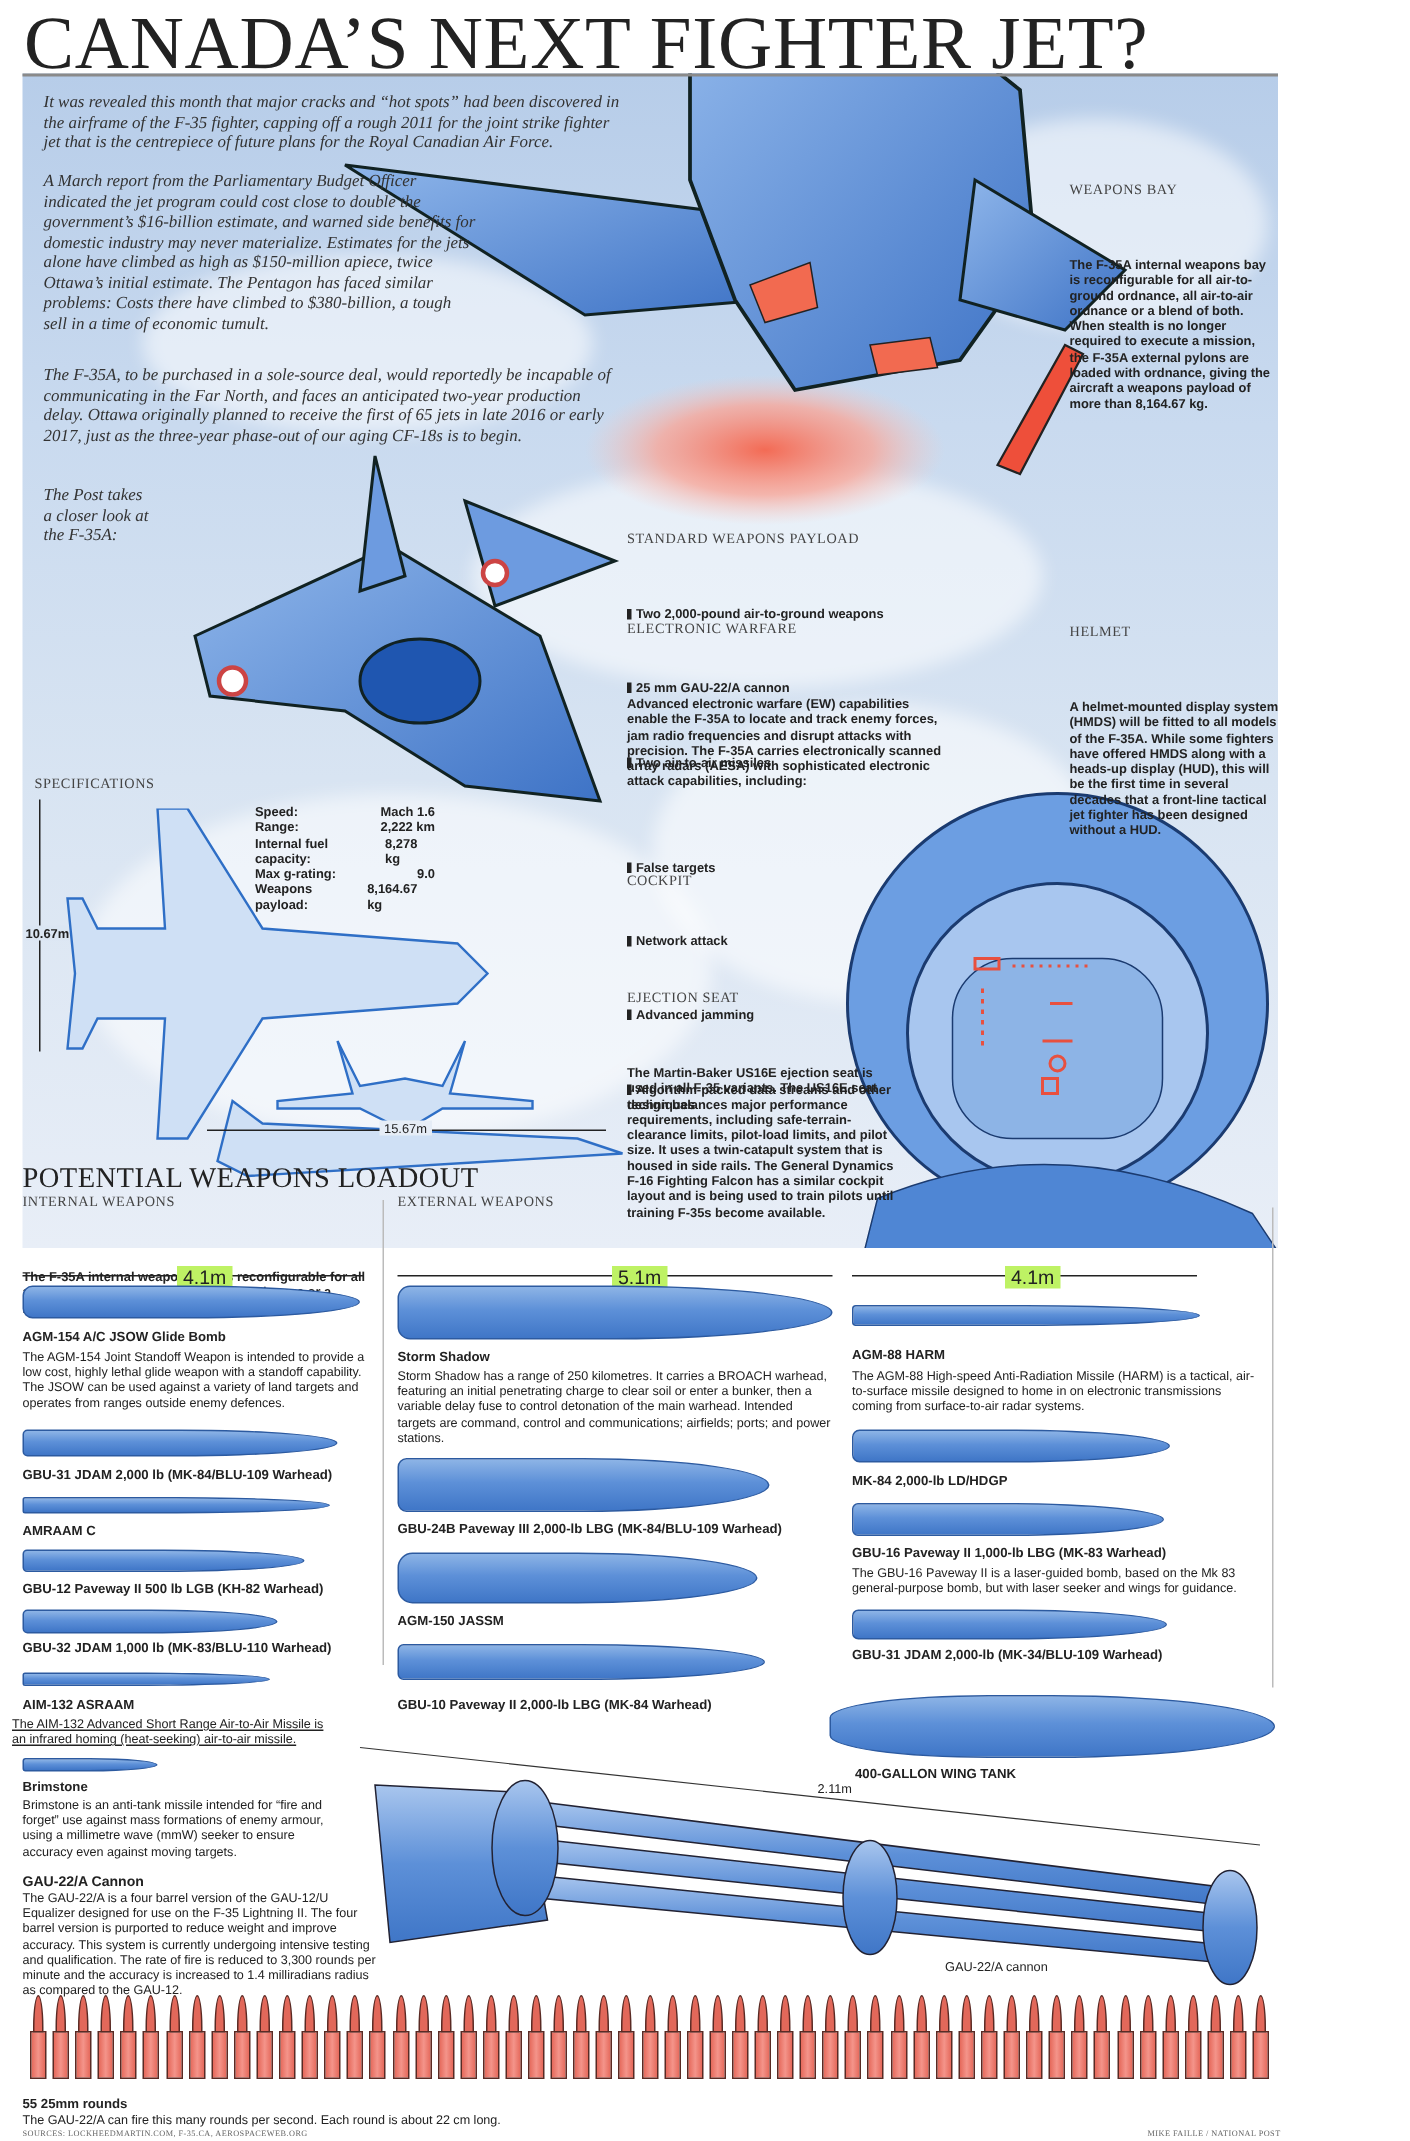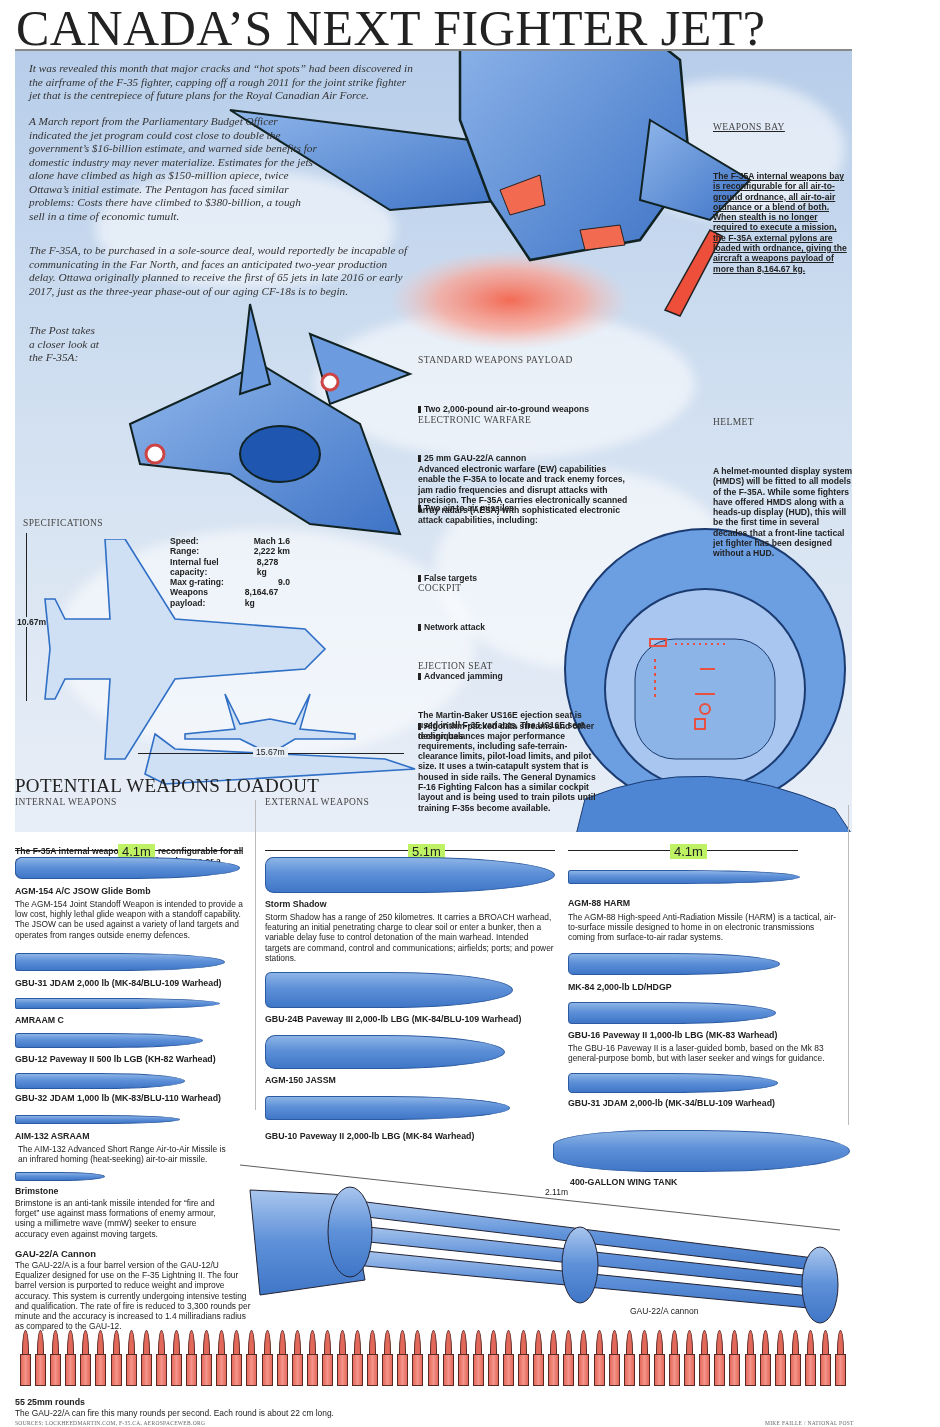--- a/index.html
+++ b/index.html
@@ -95,21 +95,21 @@
     <path d="M30 280 Q150 230 280 290 L300 320 L20 320 Z" fill="#4f86d4" stroke="#1b3b70"></path>
   </svg>
 </div>
 <div class="abs hero-topline"></div>
 
 <div class="abs intro" style="left:29px;top:62px;width:390px;">It was revealed this month that major cracks and “hot spots” had been discovered in the airframe of the F-35 fighter, capping off a rough 2011 for the joint strike fighter jet that is the centrepiece of future plans for the Royal Canadian Air Force.</div>
 <div class="abs intro" style="left:29px;top:115px;width:290px;">A March report from the Parliamentary Budget Officer indicated the jet program could cost close to double the government’s $16-billion estimate, and warned side benefits for domestic industry may never materialize. Estimates for the jets alone have climbed as high as $150-million apiece, twice Ottawa’s initial estimate. The Pentagon has faced similar problems: Costs there have climbed to $380-billion, a tough sell in a time of economic tumult.</div>
 <div class="abs intro" style="left:29px;top:244px;width:380px;">The F-35A, to be purchased in a sole-source deal, would reportedly be incapable of communicating in the Far North, and faces an anticipated two-year production delay. Ottawa originally planned to receive the first of 65 jets in late 2016 or early 2017, just as the three-year phase-out of our aging CF-18s is to begin.</div>
 <div class="abs intro" style="left:29px;top:324px;width:72px;">The Post takes a closer look at the F-35A:</div>
 
-<div class="abs" style="left:713px;top:122px;width:135px;text-decoration:underline;">
+<div class="abs" style="left:713px;top:122px;width:135px;">
   <div class="sec-h">WEAPONS BAY</div>
   <div class="body-b">The F-35A internal weapons bay is reconfigurable for all air-to-ground ordnance, all air-to-air ordnance or a blend of both. When stealth is no longer required to execute a mission, the F-35A external pylons are loaded with ordnance, giving the aircraft a weapons payload of more than 8,164.67 kg.</div>
 </div>
 
 <div class="abs" style="left:418px;top:355px;width:200px;">
   <div class="sec-h">STANDARD WEAPONS PAYLOAD</div>
   <span class="body-b bul">Two 2,000-pound air-to-ground weapons</span>
   <span class="body-b bul">25 mm GAU-22/A cannon</span>
   <span class="body-b bul">Two air-to-air missiles</span>
 </div>
@@ -194,21 +194,21 @@
 <div class="abs wlabel" style="left:15px;top:1015px;">AMRAAM C</div>
 
 <div class="weapon" style="left:15px;top:1033px;width:188px;height:15px;border-radius:3px 50% 50% 3px;"></div>
 <div class="abs wlabel" style="left:15px;top:1054px;">GBU-12 Paveway II 500 lb LGB (KH-82 Warhead)</div>
 
 <div class="weapon" style="left:15px;top:1073px;width:170px;height:16px;border-radius:4px 60% 60% 4px;"></div>
 <div class="abs wlabel" style="left:15px;top:1093px;">GBU-32 JDAM 1,000 lb (MK-83/BLU-110 Warhead)</div>
 
 <div class="weapon" style="left:15px;top:1115px;width:165px;height:9px;border-radius:2px 60% 60% 2px;"></div>
 <div class="abs wlabel" style="left:15px;top:1131px;">AIM-132 ASRAAM</div>
-<div class="abs wdesc" style="left:18px;top:1144px;width:215px;">The AIM-132 Advanced Short Range Air-to-Air Missile is an infrared homing (heat-seeking) air-to-air missile.</div>
+<div class="abs wdesc" style="left:8px;top:1144px;width:215px;text-decoration:underline;">The AIM-132 Advanced Short Range Air-to-Air Missile is an infrared homing (heat-seeking) air-to-air missile.</div>
 
 <div class="weapon" style="left:15px;top:1172px;width:90px;height:9px;border-radius:2px 50% 50% 2px;"></div>
 <div class="abs wlabel" style="left:15px;top:1186px;">Brimstone</div>
 <div class="abs wdesc" style="left:15px;top:1198px;width:215px;">Brimstone is an anti-tank missile intended for “fire and forget” use against mass formations of enemy armour, using a millimetre wave (mmW) seeker to ensure accuracy even against moving targets.</div>
 
 <div class="dim" style="left:265px;top:850px;width:290px;"></div>
 <div class="dim-txt" style="left:392px;top:844px;margin-left:16px;">5.1m</div>
 <div class="weapon" style="left:265px;top:857px;width:290px;height:36px;border-radius:10px 60% 60% 10px;"></div>
 <div class="abs wlabel" style="left:265px;top:899px;">Storm Shadow</div>
 <div class="abs wdesc" style="left:265px;top:912px;width:290px;">Storm Shadow has a range of 250 kilometres. It carries a BROACH warhead, featuring an initial penetrating charge to clear soil or enter a bunker, then a variable delay fuse to control detonation of the main warhead. Intended targets are command, control and communications; airfields; ports; and power stations.</div>

